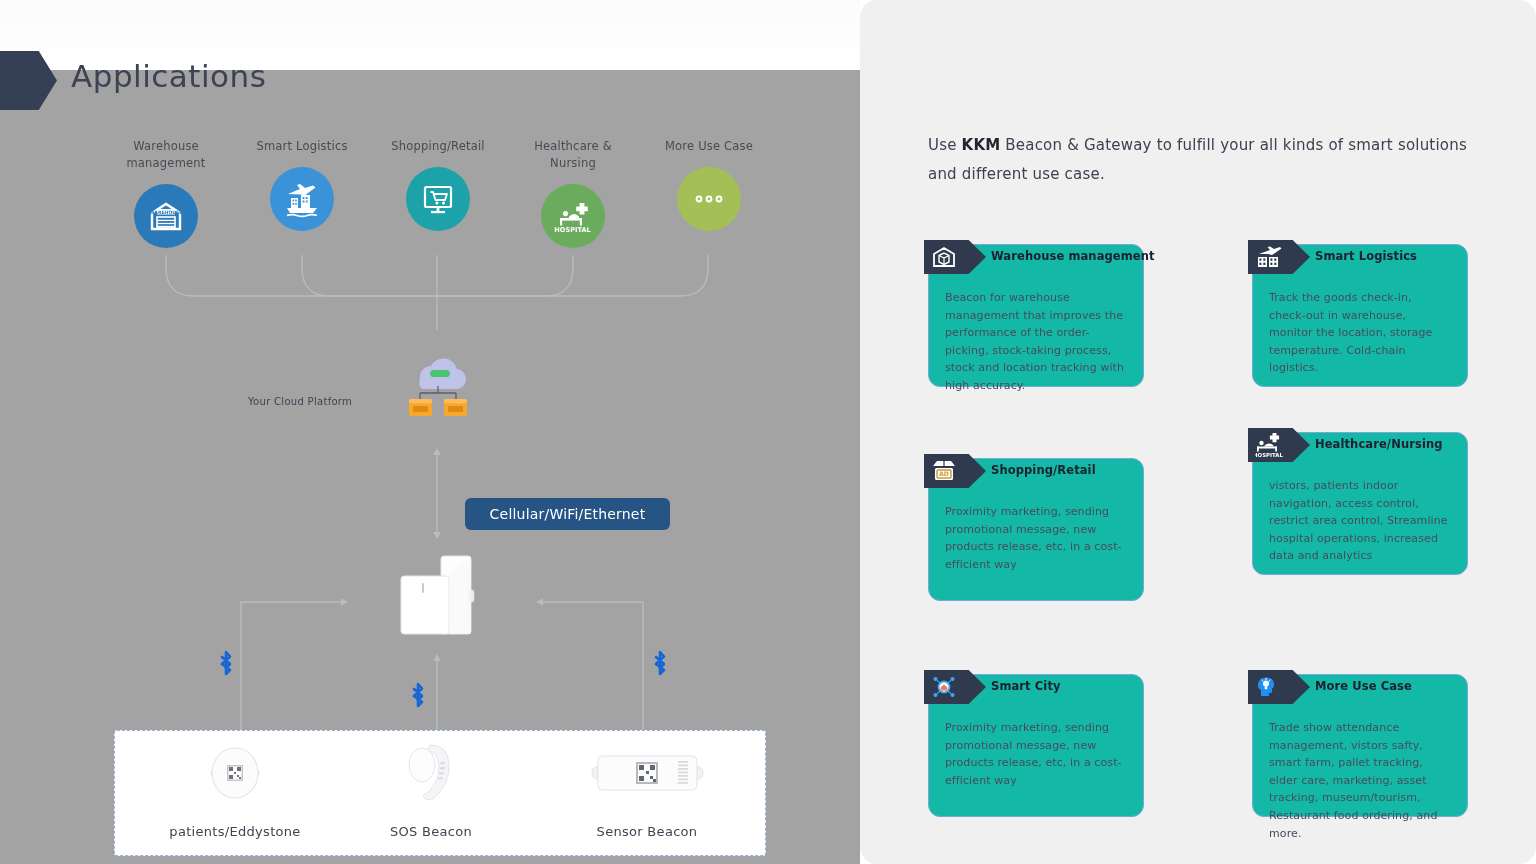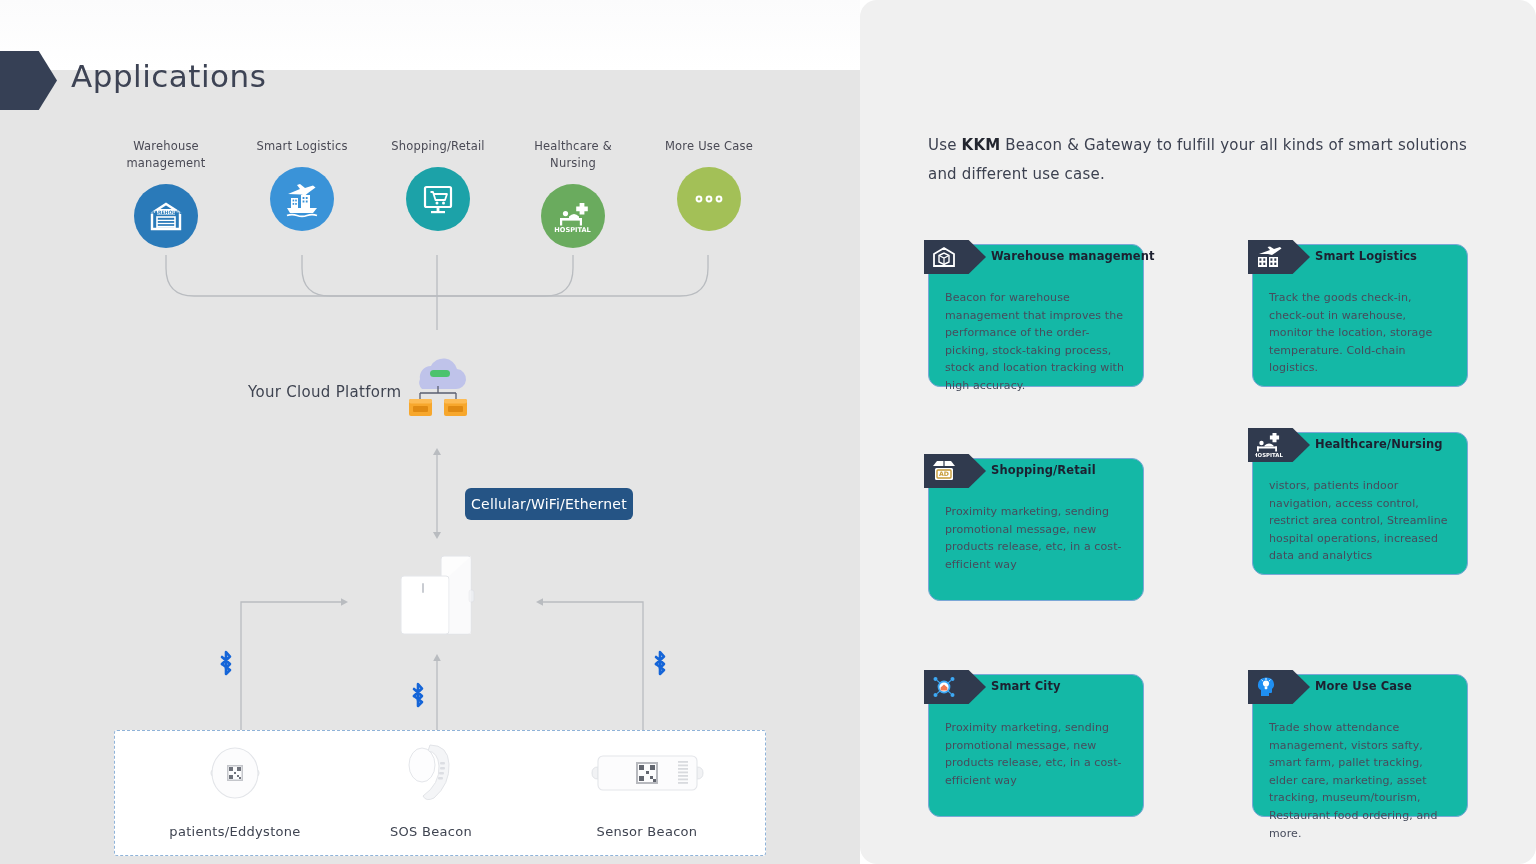--- a/index.html
+++ b/index.html
@@ -6,21 +6,21 @@
   html, body {
     width: 1536px; height: 864px;
     font-family: "DejaVu Sans", "Liberation Sans", sans-serif;
     overflow: hidden; background: #ffffff;
   }
   #page { position: relative; width: 1536px; height: 864px; }
 
   
   #left-panel {
     position: absolute; left: 0; top: 0; width: 860px; height: 864px;
-    background: #e5e5e5;
+    background: #a3a3a3;
   }
   #left-panel::before {
     content: ""; position: absolute; left: 0; top: 0; width: 860px; height: 70px;
     background: linear-gradient(180deg, #fbfbfc 0%, #ffffff 100%);
   }
 
   
   #title-banner {
     position: absolute; left: 0; top: 51px; width: 57px; height: 59px;
     background: #364055;
@@ -44,29 +44,29 @@
     display: flex; align-items: center; justify-content: center;
   }
   .uc-circle svg { display: block; }
 
   
   #connector { position: absolute; left: 0; top: 0; width: 860px; height: 864px;
     pointer-events: none; }
 
   
   #cloud-label {
-    position: absolute; left: 248px; top: 383px;
-    font-size: 15px; color: #3f4451; letter-spacing: 0.3px; white-space: nowrap;
+    position: absolute; left: 248px; top: 396px;
+    font-size: 10px; color: #3f4451; letter-spacing: 0.3px; white-space: nowrap;
   }
   #cloud-graphic { position: absolute; left: 398px; top: 352px; width: 80px; height: 76px; }
 
   
   #pill {
-    position: absolute; left: 465px; top: 488px;
-    width: 168px; height: 32px; border-radius: 6px;
+    position: absolute; left: 465px; top: 498px;
+    width: 205px; height: 32px; border-radius: 6px;
     background: #255485; color: #ffffff;
     display: flex; align-items: center; justify-content: center;
     font-size: 14px; letter-spacing: 0.2px;
   }
 
   
   #gateway { position: absolute; left: 393px; top: 552px; width: 100px; height: 95px; }
 
   
   .bt { position: absolute; color: #1565d8; font-size: 0; }

